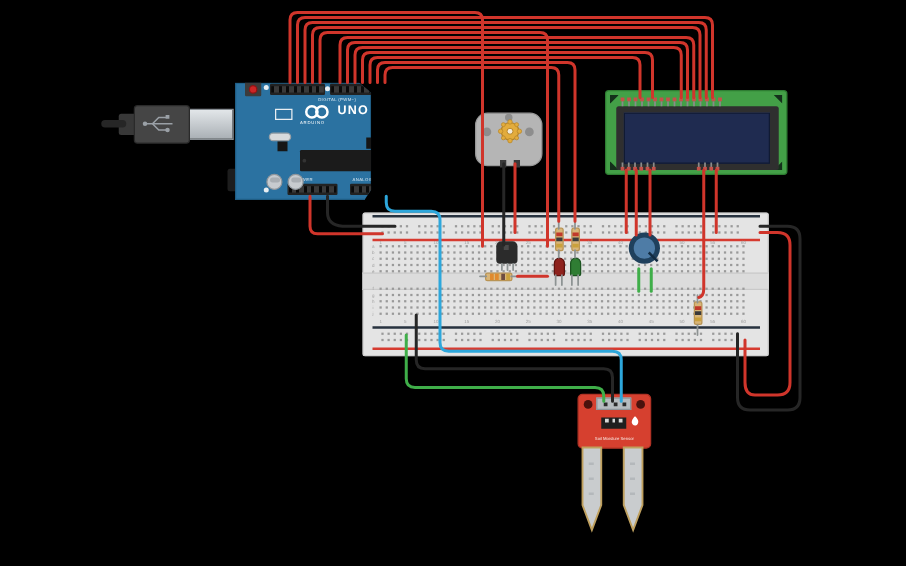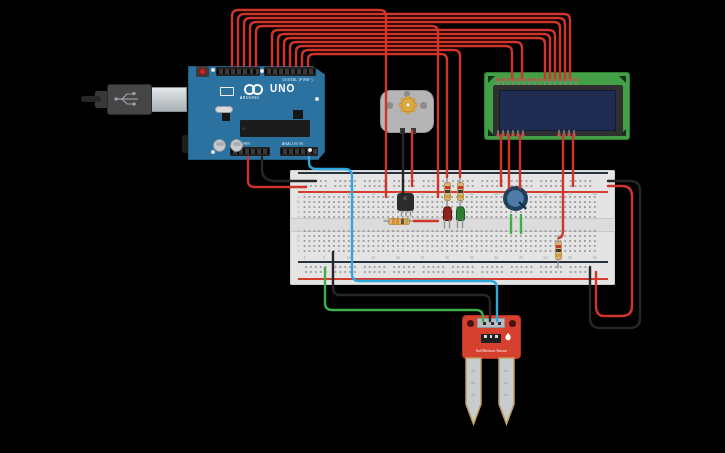--- a/index.html
+++ b/index.html
@@ -2,21 +2,21 @@
 <html><head>
 <meta charset="utf-8">
 <style>
   html,body{margin:0;padding:0;background:#000;}
   #stage{position:relative;width:725px;height:453px;background:#000;overflow:hidden;
          font-family:"Liberation Sans",sans-serif;}
   .abs{position:absolute;}
   svg.layer{position:absolute;left:0;top:0;width:725px;height:453px;}
 
   
-  #arduino{left:188px;top:66px;width:137px;height:94px;background:#2b72a1;
+  #arduino{left:188px;top:66px;width:109px;height:94px;background:#2b72a1;
     clip-path:polygon(0 0,91% 0,100% 9%,100% 91%,95% 100%,0 100%);
     box-shadow:inset 0 0 0 1px #1f5d84;}
   .hdr{position:absolute;height:9px;background:#222;border-radius:1px;}
   .hdr:before{content:"";position:absolute;inset:2px 1px;
     background:repeating-linear-gradient(90deg,#0a0a0a 0 2.5px,#3a3a3a 2.5px 6px);}
   #hdr-dig-l{left:28px;top:1px;width:44px;}
   #hdr-dig-r{left:76px;top:1px;width:52px;}
   #hdr-pow{left:42px;top:81px;width:40px;}
   #hdr-ana{left:92px;top:81px;width:38px;}
   .tinylbl{position:absolute;color:#d8e8f2;font-size:3.4px;letter-spacing:.3px;white-space:nowrap;}

